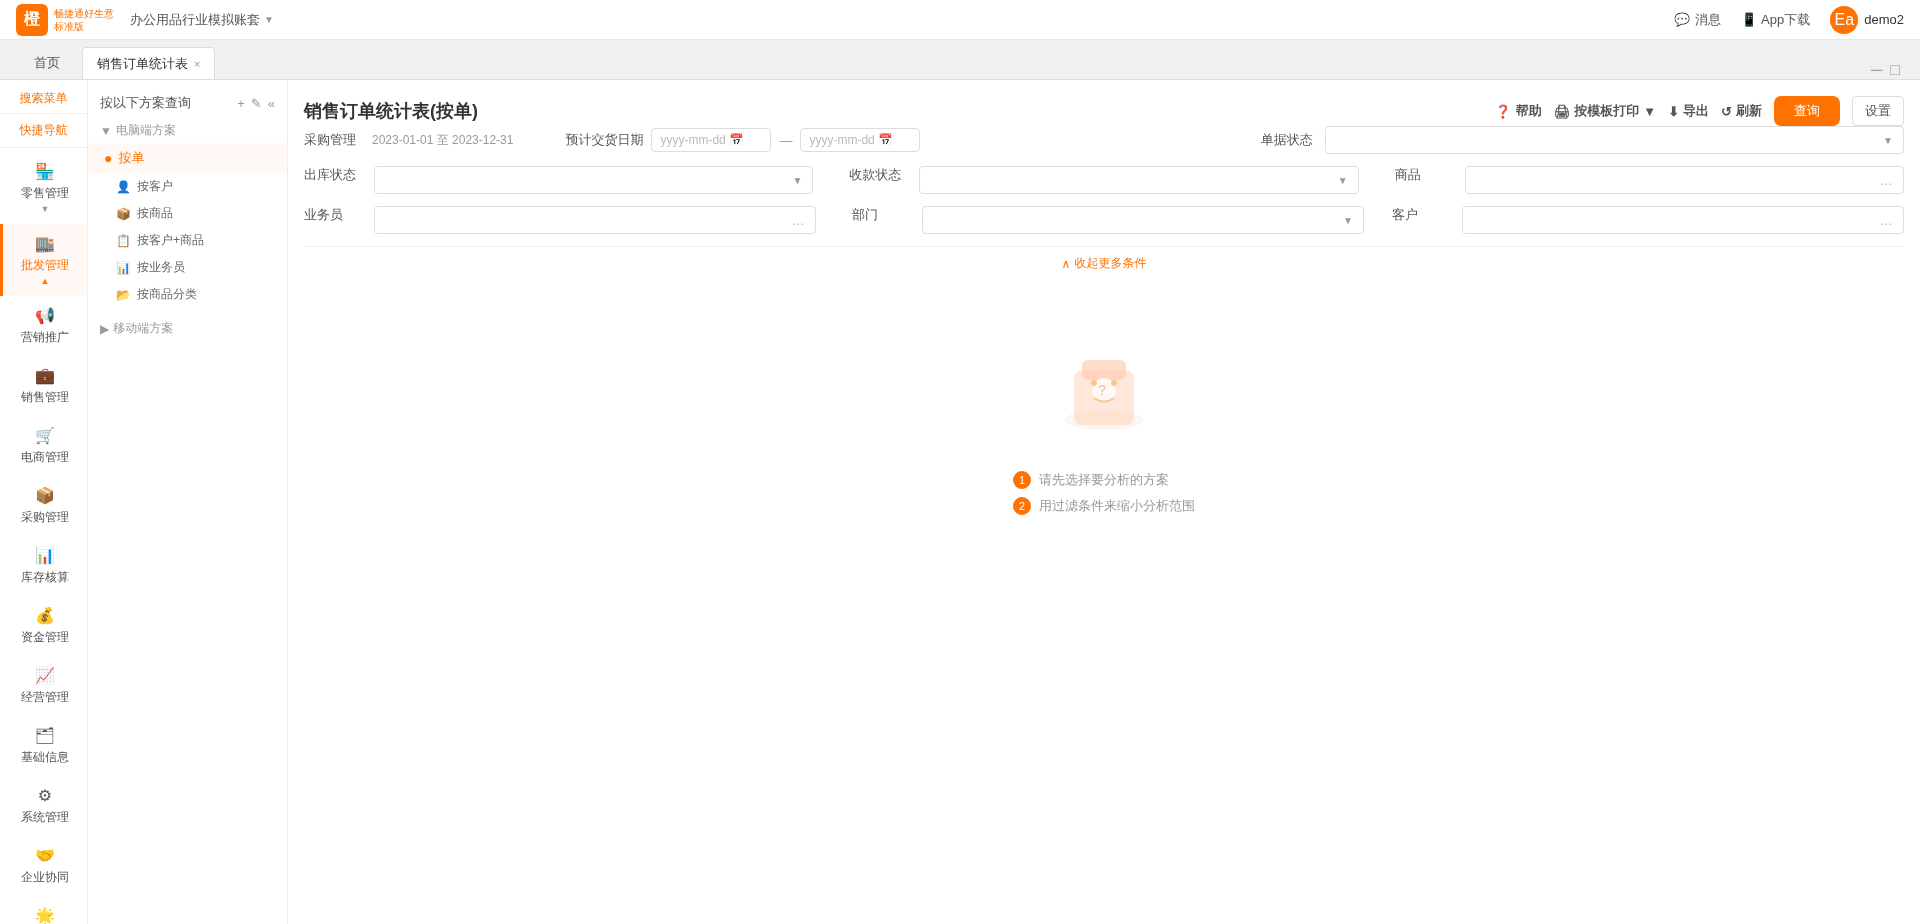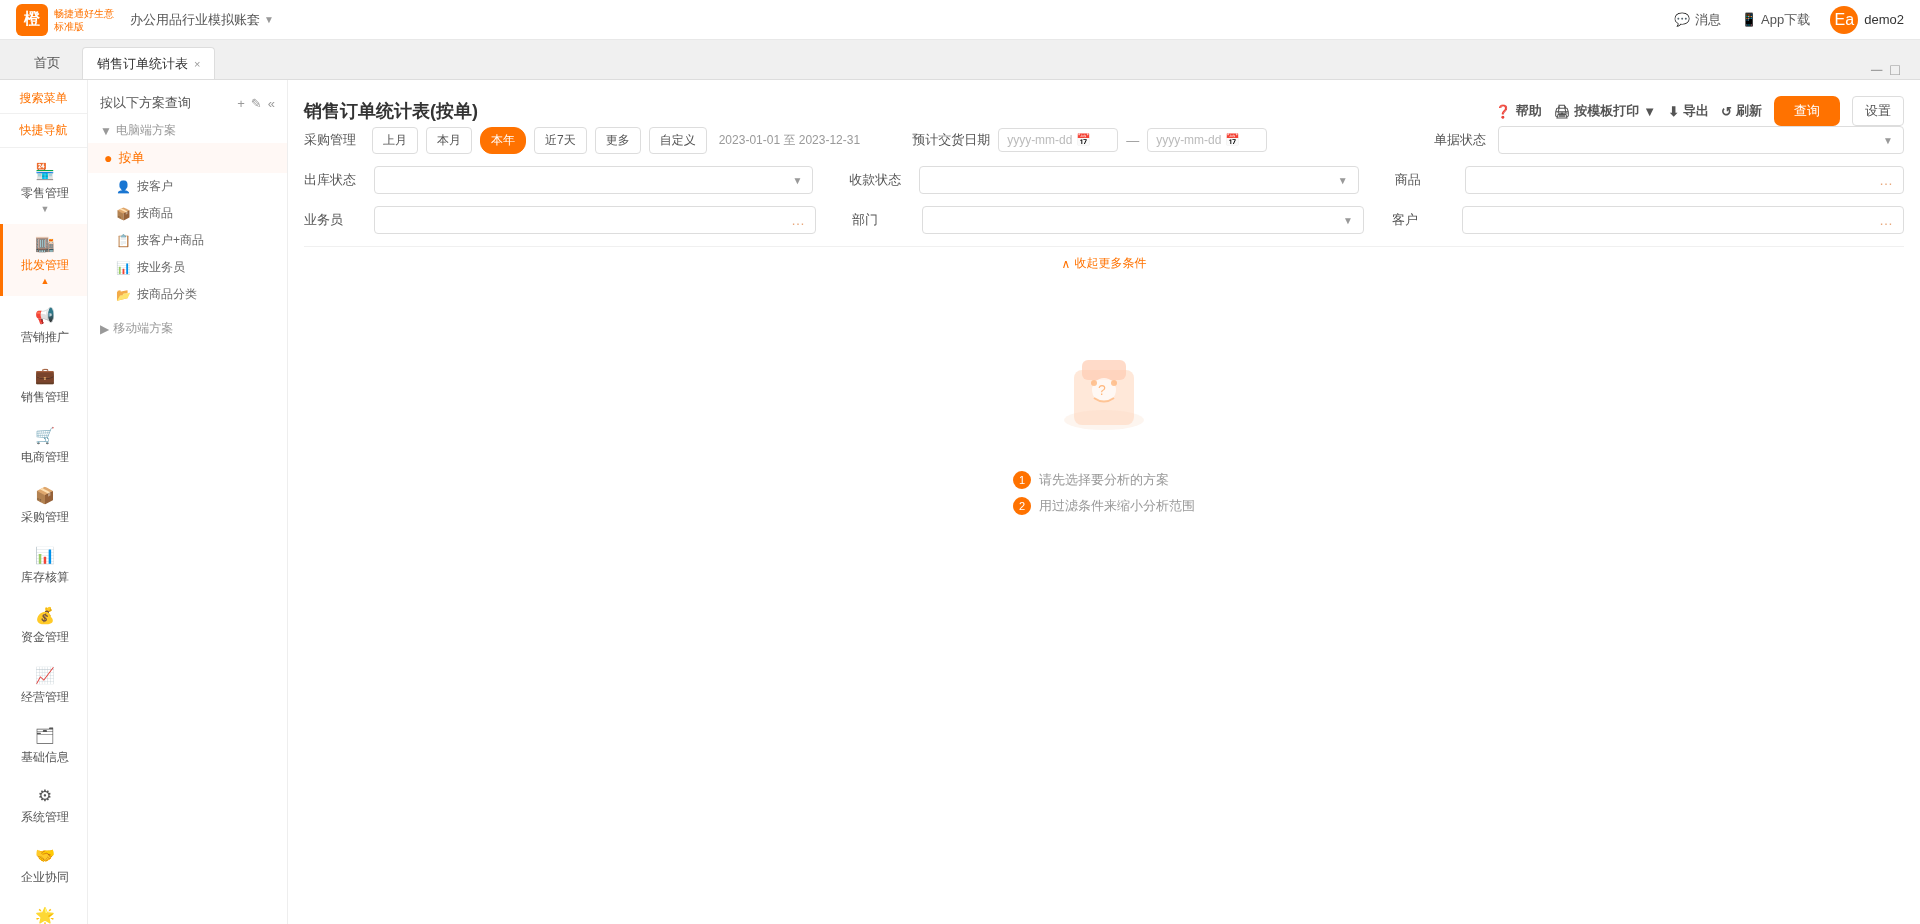--- a/index.html
+++ b/index.html
@@ -55,21 +55,21 @@
     .filter-row { display: flex; align-items: center; gap: 12px; margin-bottom: 12px; }
     .filter-label { font-size: 13px; color: #555; min-width: 56px; white-space: nowrap; }
     .filter-group { display: flex; align-items: center; gap: 8px; }
     .date-btn { padding: 4px 10px; border: 1px solid #ddd; border-radius: 4px; background: #fff; font-size: 12px; color: #555; cursor: pointer; }
     .date-btn.active { background: #ff7200; color: #fff; border-color: #ff7200; border-radius: 12px; }
     .date-range-text { font-size: 12px; color: #999; }
     .date-input { display: flex; align-items: center; gap: 4px; padding: 4px 8px; border: 1px solid #ddd; border-radius: 4px; background: #fff; font-size: 12px; color: #bbb; min-width: 120px; }
     .date-input .cal-icon { color: #e8a87c; }
     .date-separator { color: #999; }
 
-    .filter-col { flex: 1; display: flex; align-items: center; gap: 14px; }
+    .filter-col { flex: 1; display: flex; align-items: flex-start; gap: 14px; }
     .filter-col-label { font-size: 13px; color: #555; min-width: 56px; }
     .filter-input-wrap { flex: 1; display: flex; align-items: center; justify-content: space-between; padding: 4px 10px; border: 1px solid #ddd; border-radius: 4px; background: #fff; min-height: 28px; }
 
     .collapse-bar { display: flex; justify-content: center; align-items: center; padding: 8px; cursor: pointer; color: #ff7200; font-size: 12px; background: #fff; border-top: 1px solid #f0f0f0; margin-top: 4px; gap: 4px; }
     .action-btn { display: flex; align-items: center; gap: 4px; padding: 5px 12px; border-radius: 4px; font-size: 13px; cursor: pointer; }
     .action-btn.primary { background: #ff7200; color: #fff; border: none; }
     .action-btn.outline { background: #fff; color: #555; border: 1px solid #ddd; }
 
     
     .empty-state { display: flex; flex-direction: column; align-items: center; justify-content: center; flex: 1; gap: 12px; padding: 60px 0; }
@@ -263,28 +263,20 @@
             <span>↺</span>
             <span>刷新</span>
           </div>
           <button class="action-btn primary" style="padding:5px 20px;font-size:13px;border-radius:7px;">查询</button>
           <button class="action-btn outline" style="padding:5px 12px;font-size:13px;">设置</button>
         </div>
       </div>
 
       <div class="filter-row">
         <span class="filter-label">采购管理</span>
-        <div class="filter-group">
-          <button class="date-btn">上月</button>
-          <button class="date-btn">本月</button>
-          <button class="date-btn active">本年</button>
-          <button class="date-btn">近7天</button>
-          <button class="date-btn">更多</button>
-          <button class="date-btn">自定义</button>
-        </div>
         <span class="date-range-text">2023-01-01 至 2023-12-31</span>
 
         <div style="flex:1;display:flex;align-items:center;gap:8px;margin-left:40px;">
           <span class="filter-label">预计交货日期</span>
           <div class="date-input">
             <span style="color:#bbb;">yyyy-mm-dd</span>
             <span class="cal-icon">📅</span>
           </div>
           <span class="date-separator">—</span>
           <div class="date-input">

